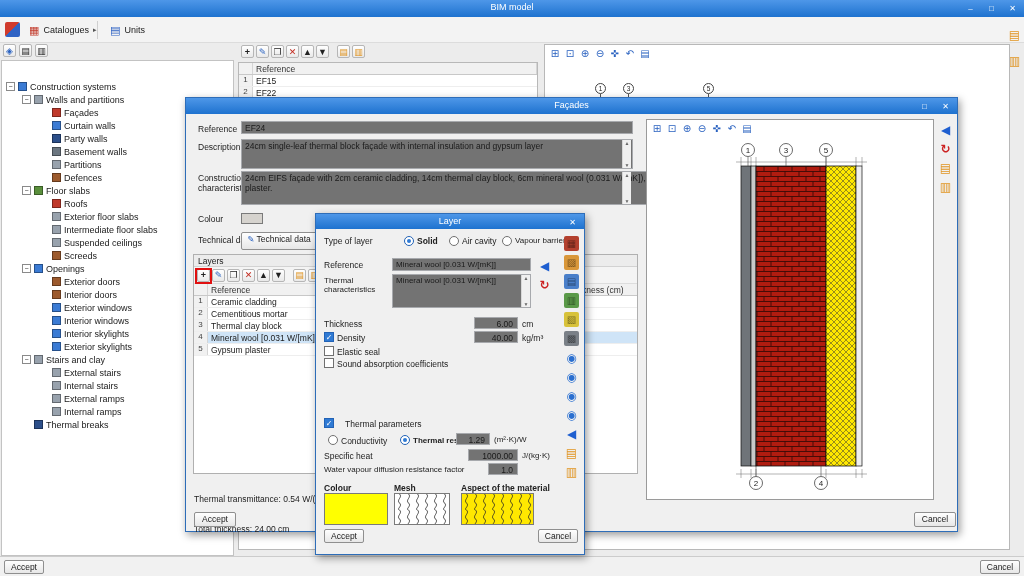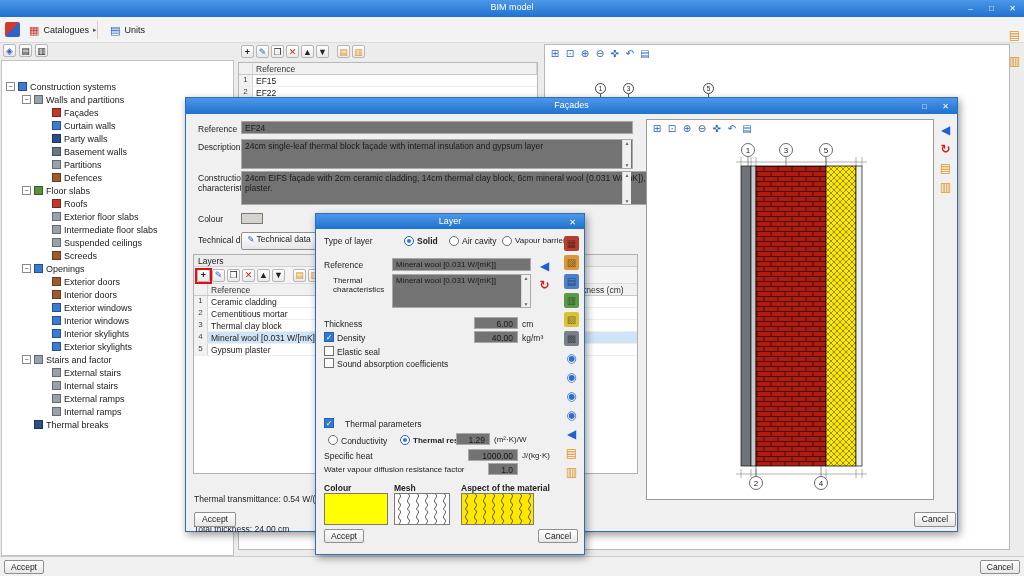--- a/index.html
+++ b/index.html
@@ -275,21 +275,21 @@
 
         <div class="titem lvl2">
           <span class="texp"></span>
           <span class="tico ic-blue"></span>
           <span>Exterior skylights</span>
         </div>
 
         <div class="titem lvl1">
           <span class="texp">−</span>
           <span class="tico ic-gray"></span>
-          <span>Stairs and factor</span>
+          <span>Stairs and clay</span>
         </div>
 
         <div class="titem lvl2">
           <span class="texp"></span>
           <span class="tico ic-gray"></span>
           <span>External stairs</span>
         </div>
 
         <div class="titem lvl2">
           <span class="texp"></span>
@@ -533,21 +533,21 @@
     <span class="rd on" style="left:88px;top:22px;"></span>
     <span class="lbl b" style="left:101px;top:22px;">Solid</span>
     <span class="rd" style="left:133px;top:22px;"></span>
     <span class="lbl" style="left:146px;top:22px;">Air cavity</span>
     <span class="rd" style="left:186px;top:22px;"></span>
     <span class="lbl" style="left:199px;top:22px;font-size:8px;">Vapour barrier</span>
 
     <span class="lbl" style="left:8px;top:46px;">Reference</span>
     <span class="field" style="left:76px;top:44px;width:139px;height:13px;font-size:8px;">Mineral wool [0.031 W/[mK]]</span>
 
-    <span class="lbl" style="left:17px;top:62px;width:64px;font-size:8px;">Thermal characteristics</span>
+    <span class="lbl" style="left:8px;top:62px;width:64px;font-size:8px;">Thermal characteristics</span>
     <span class="field" style="left:76px;top:60px;width:139px;height:34px;font-size:8px;padding-right:12px;">Mineral wool [0.031 W/[mK]]</span>
     <span class="mscroll" style="left:205px;top:61px;height:32px;right:auto;">
         <span>▲</span>
         <span>▼</span>
       </span>
 
     <div class="sidecol" style="left:221px;top:44px;">
 
     <span class="sicon mi-bluea">◀</span>
         <span class="sicon mi-redg">↻</span>

